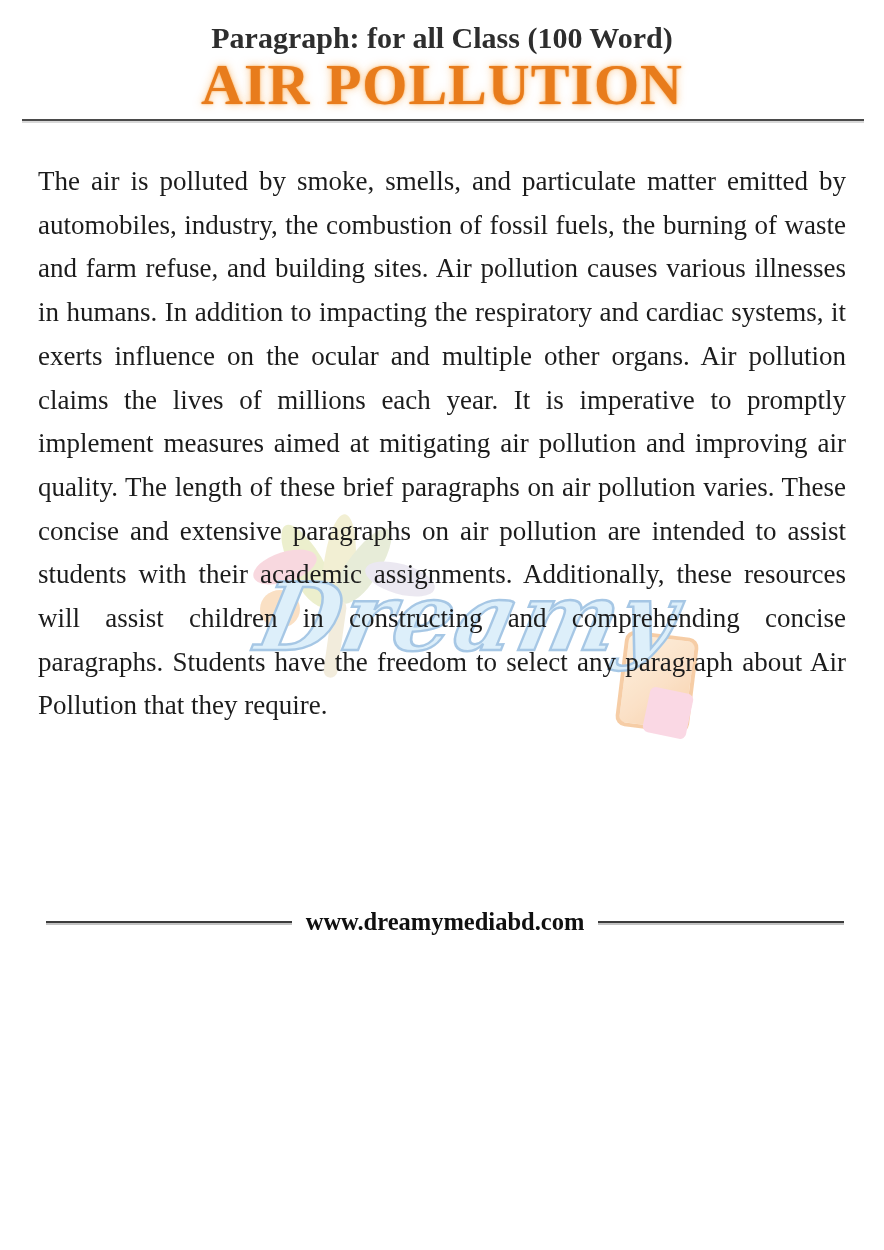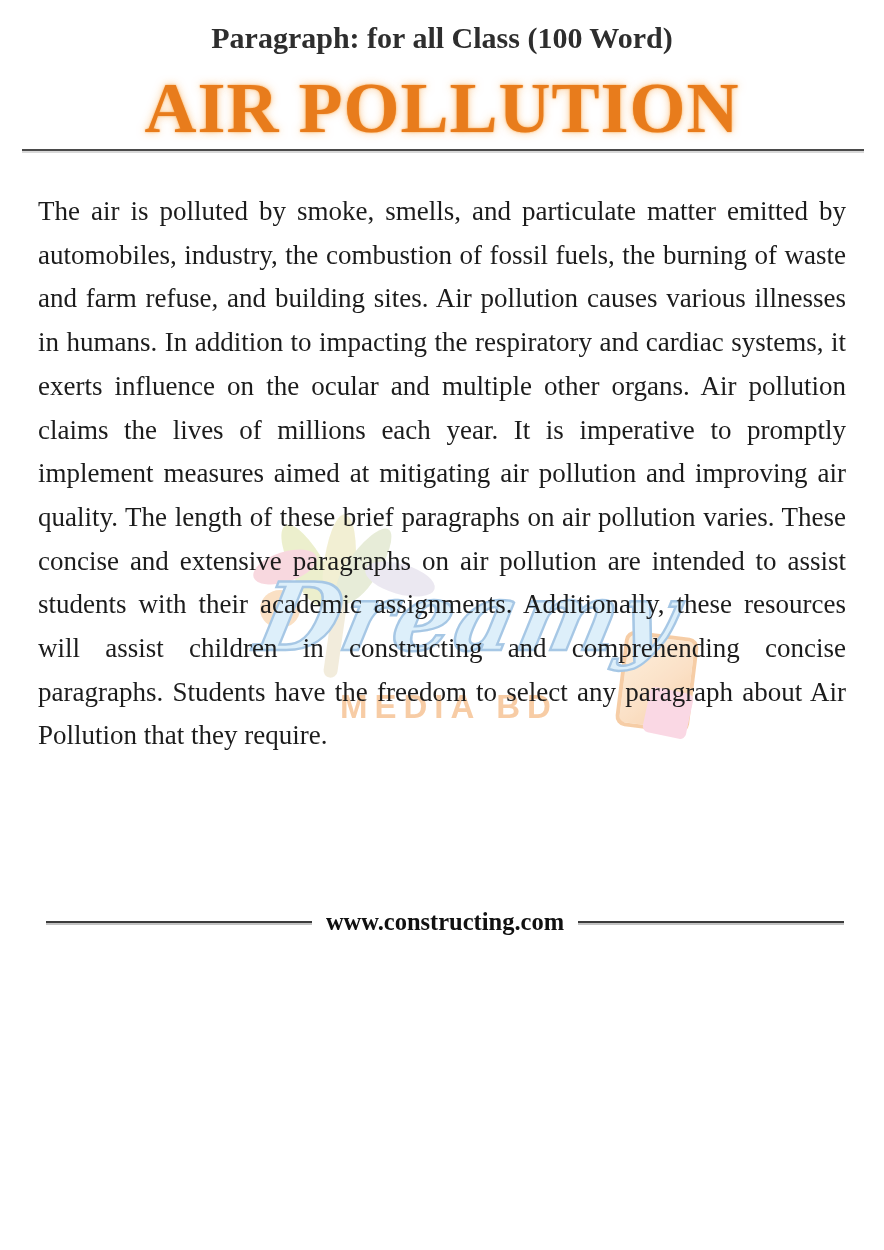--- a/index.html
+++ b/index.html
@@ -23,24 +23,23 @@
   .header{
     padding-top:20px;
     text-align:center;
     font-weight:bold;
     font-size:30px;
     line-height:36px;
     color:#2e2e2e;
     position:relative;z-index:2;
   }
   .title{
-    margin-top:16px;
     text-align:center;
     font-weight:bold;
-    font-size:72px;
+    font-size:58px;
     line-height:1.0;
     letter-spacing:1px;
     color:var(--title-orange);
     text-shadow:0 0 9px rgba(248,150,40,0.55), 0 0 2px rgba(250,160,60,0.9);
     position:relative;z-index:2;
   }
   .title-rule{
     margin:5px 20px 0 22px;
     border:none;
     border-top:2px solid var(--rule-dark);
@@ -154,24 +153,23 @@
     <span class="leaf leaf1"></span>
     <span class="leaf leaf2"></span>
     <span class="leaf leaf3"></span>
     <span class="leaf leaf4"></span>
     <span class="leaf leaf5"></span>
     <span class="leaf leaf6"></span>
     <span class="trunk"></span>
     <span class="wm-book"></span>
     <span class="wm-book-flag"></span>
     <span class="wm-script">Dreamy</span>
-    <span class="wm-sub">MEDIA BD</span>
   </div>
 
   <p class="body-text">The air is polluted by smoke, smells, and particulate matter emitted by automobiles, industry, the combustion of fossil fuels, the burning of waste and farm refuse, and building sites. Air pollution causes various illnesses in humans. In addition to impacting the respiratory and cardiac systems, it exerts influence on the ocular and multiple other organs. Air pollution claims the lives of millions each year. It is imperative to promptly implement measures aimed at mitigating air pollution and improving air quality. The length of these brief paragraphs on air pollution varies. These concise and extensive paragraphs on air pollution are intended to assist students with their academic assignments. Additionally, these resources will assist children in constructing and comprehending concise paragraphs. Students have the freedom to select any paragraph about Air Pollution that they require.</p>
 
   <div class="footer">
     <span class="fline"></span>
-    <span class="furl">www.constructing.com</span>
+    <span class="furl">www.dreamymediabd.com</span>
     <span class="fline"></span>
   </div>
 
 </div>
 
 </body></html>

